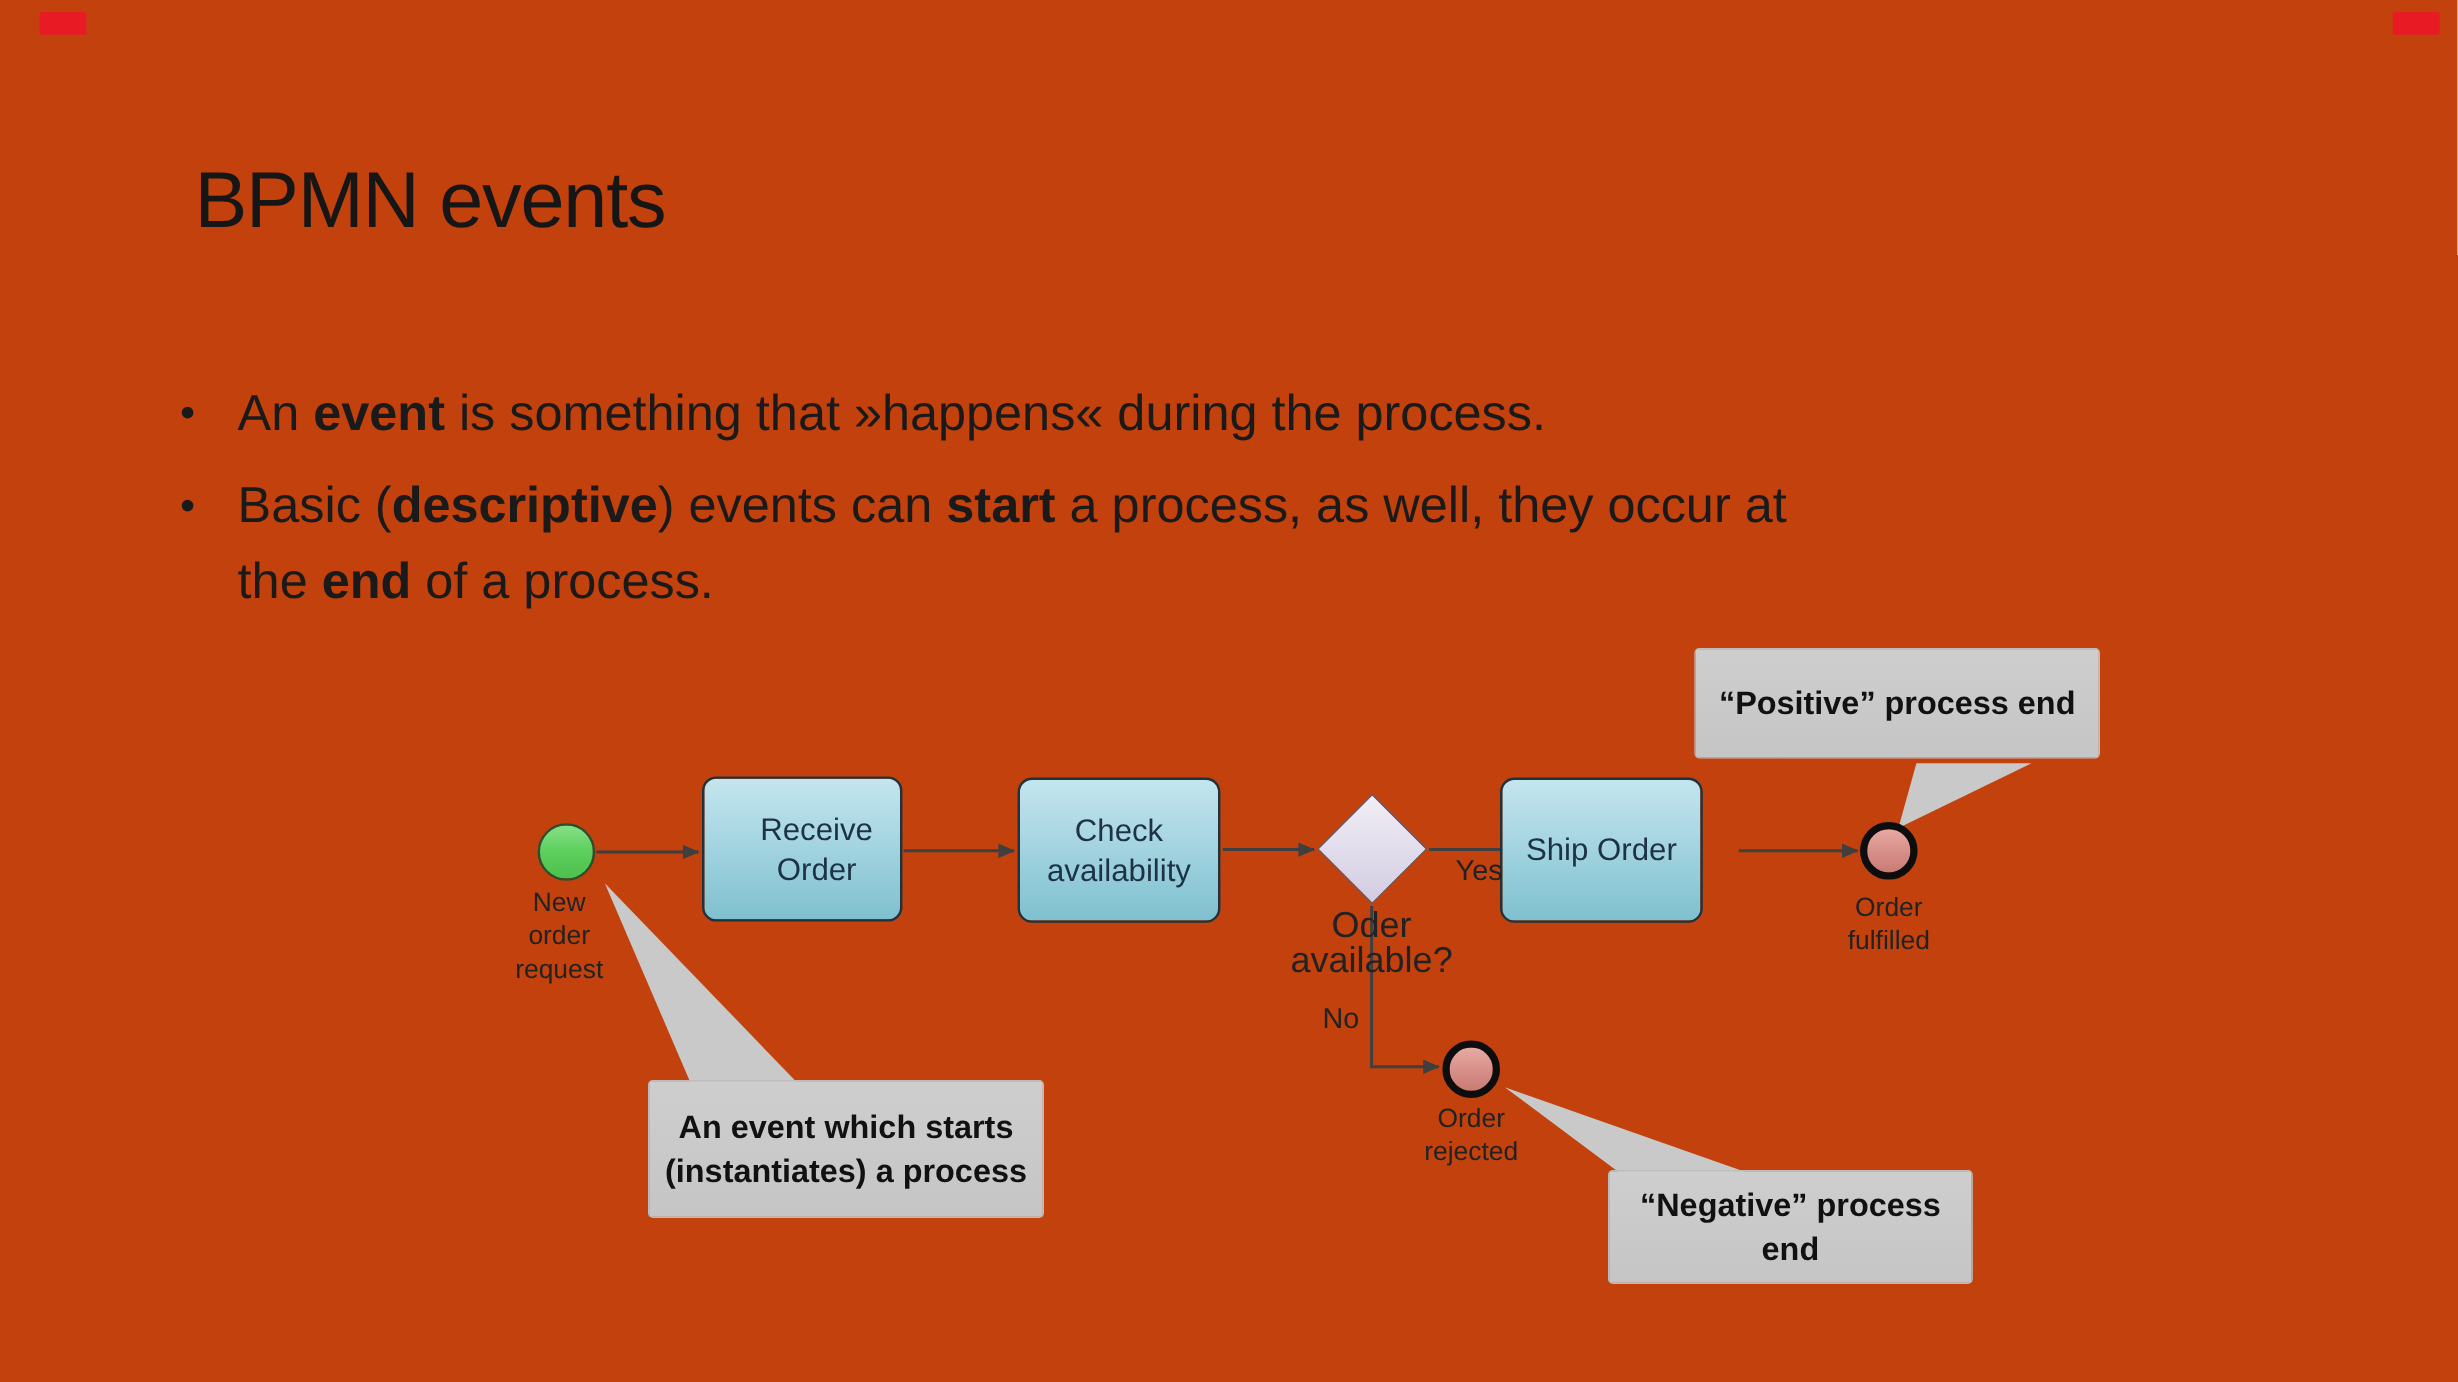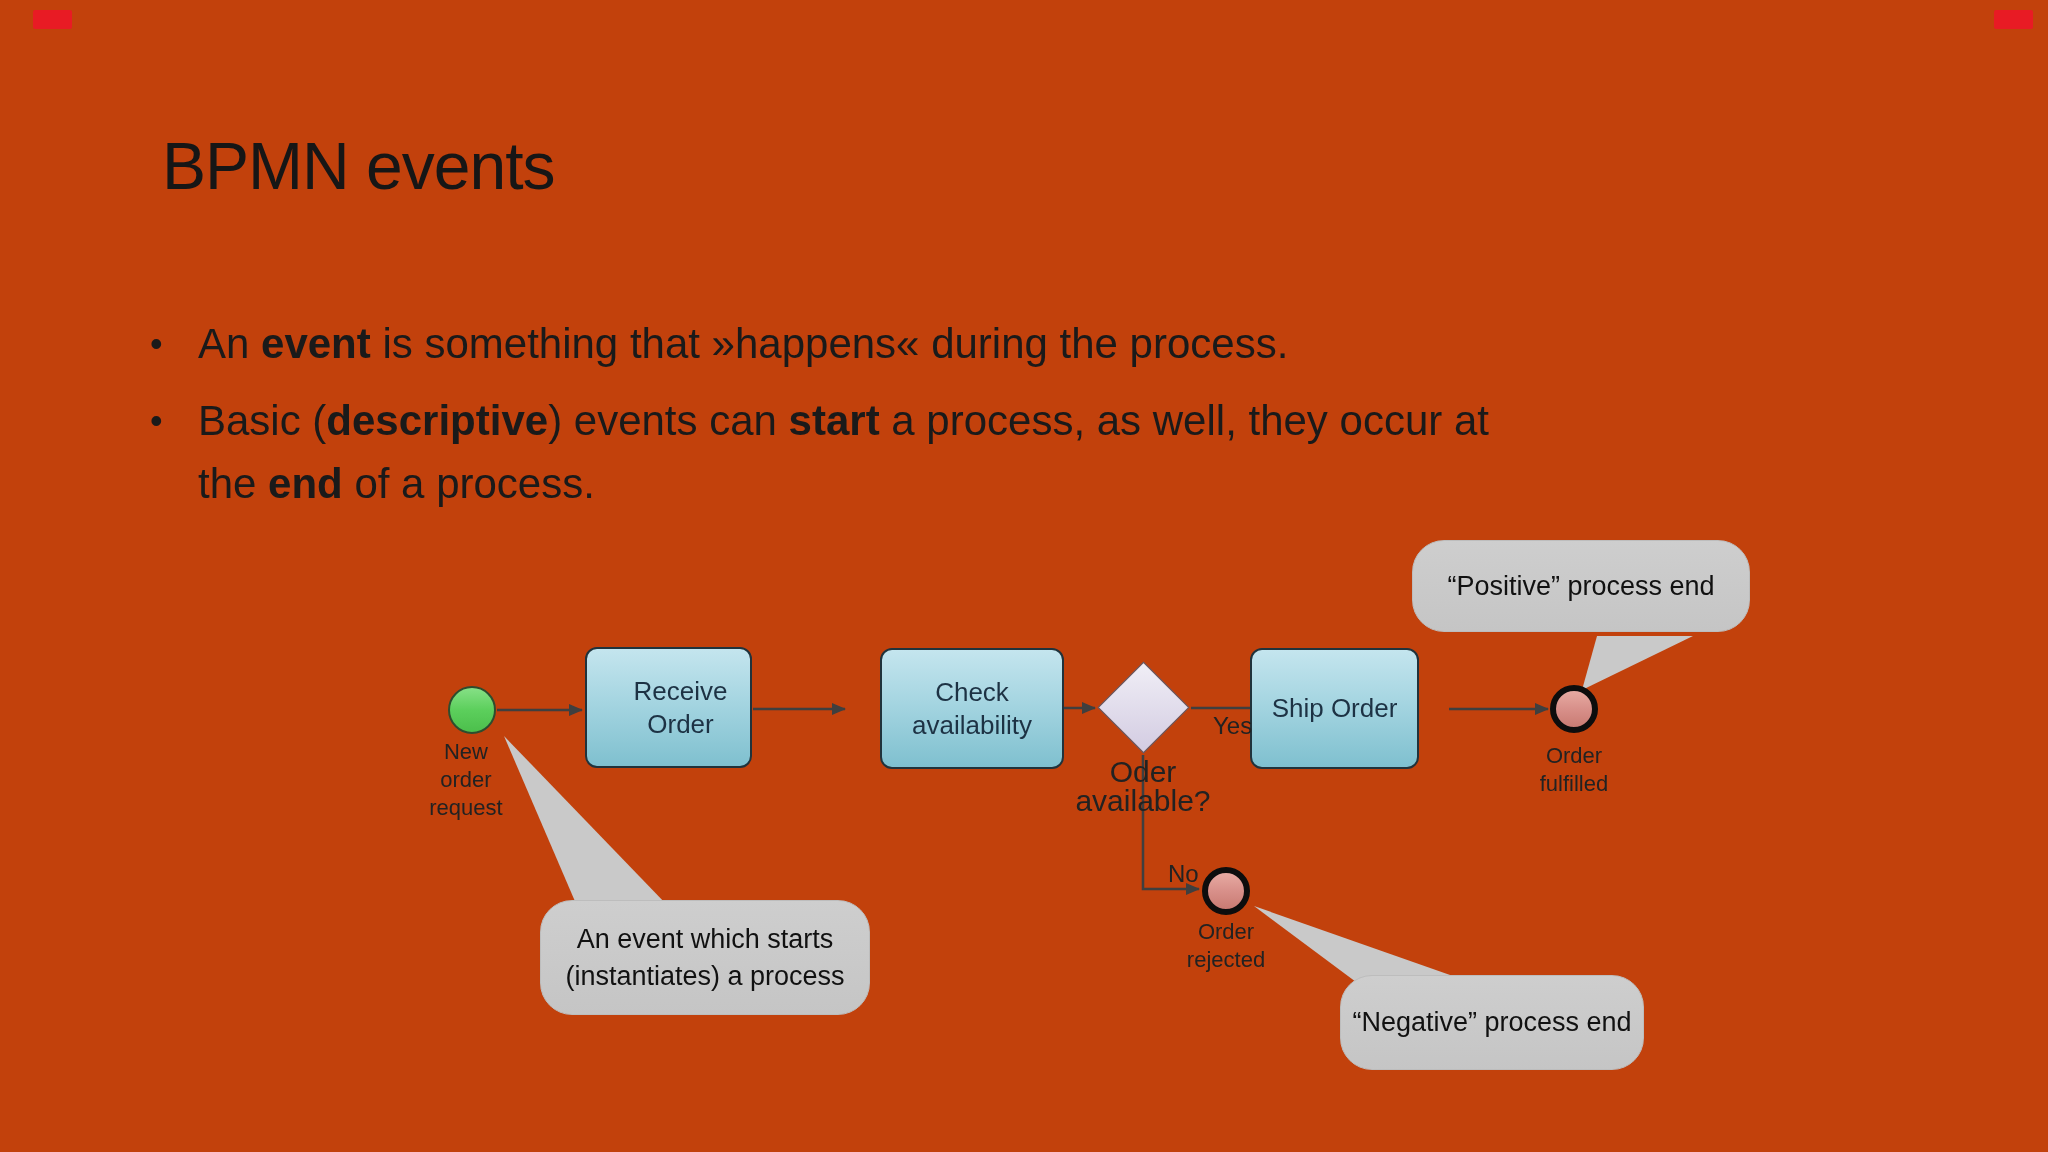--- a/index.html
+++ b/index.html
@@ -90,27 +90,28 @@
   .edge-label {
     position: absolute;
     font-size: 24px;
     color: #222222;
     white-space: nowrap;
   }
   .callout {
     position: absolute;
     box-sizing: border-box;
     border: 1px solid #bdbdbd;
-    border-radius: 32px;
+    border-radius: 4px;
     background: linear-gradient(to bottom, #cecece 0%, #c5c5c5 100%);
     display: flex; align-items: center; justify-content: center;
     text-align: center;
     font-size: 27px; line-height: 1.35;
     color: #111111;
     white-space: pre-line;
+    font-weight: bold;
   }
   svg.overlay { position: absolute; left: 0; top: 0; }
 </style>
 </head>
 <body>
 
 <div id="slide">
 
   <div class="corner-mark" style="left:33px; top:10px;"></div>
   <div class="corner-mark" style="left:1994px; top:10px;"></div>
@@ -148,29 +149,29 @@
     <polyline points="1143,755 1143,889 1199,889" fill="none" stroke="#3f3f3f" stroke-width="2.5" marker-end="url(#arrow)"></polyline>
   </svg>
 
   <div class="event-circle start-event" style="left:448px; top:686px;"></div>
   <div class="shape-label" style="left:396px; top:738px; width:140px;">New
 order
 request</div>
 
   <div class="task-box" style="left:585px; top:647px; width:167px; height:121px;padding-left:24px;">Receive
 Order</div>
-  <div class="task-box" style="left:848px; top:648px; width:184px; height:121px;margin-left:32px;">Check
+  <div class="task-box" style="left:848px; top:648px; width:169px; height:121px;">Check
 availability</div>
   <div class="task-box" style="left:1250px; top:648px; width:169px; height:121px;">Ship Order</div>
 
   <div class="gateway" style="left:1111px; top:675px;"></div>
   <div class="shape-label" style="left:1053px; top:757px; width:180px; font-size:30px; line-height:29px;">Oder
 available?</div>
   <div class="edge-label" style="left:1213px; top:712px;">Yes</div>
-  <div class="edge-label" style="left:1168px; top:836px;margin-top:24px;">No</div>
+  <div class="edge-label" style="left:1102px; top:836px;">No</div>
 
   <div class="event-circle end-event" style="left:1550px; top:685px;"></div>
   <div class="shape-label" style="left:1504px; top:742px; width:140px;">Order
 fulfilled</div>
 
   <div class="event-circle end-event" style="left:1202px; top:867px;"></div>
   <div class="shape-label" style="left:1156px; top:918px; width:140px;">Order
 rejected</div>
 
   <div class="callout" style="left:1412px; top:540px; width:338px; height:92px;">“Positive” process end</div>

